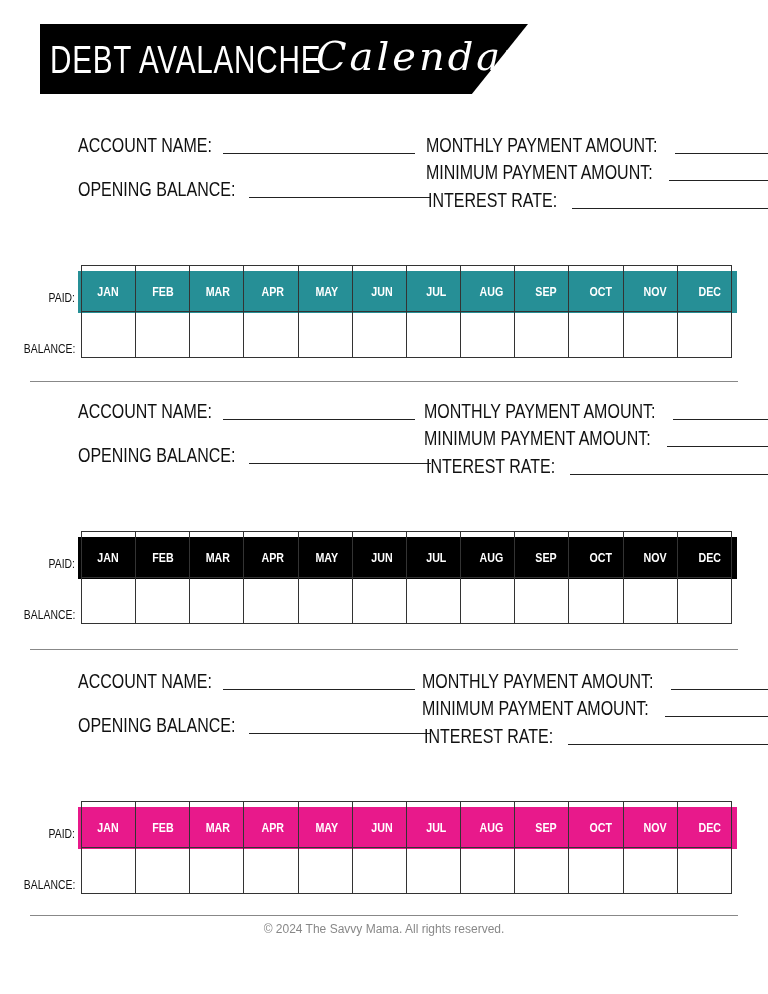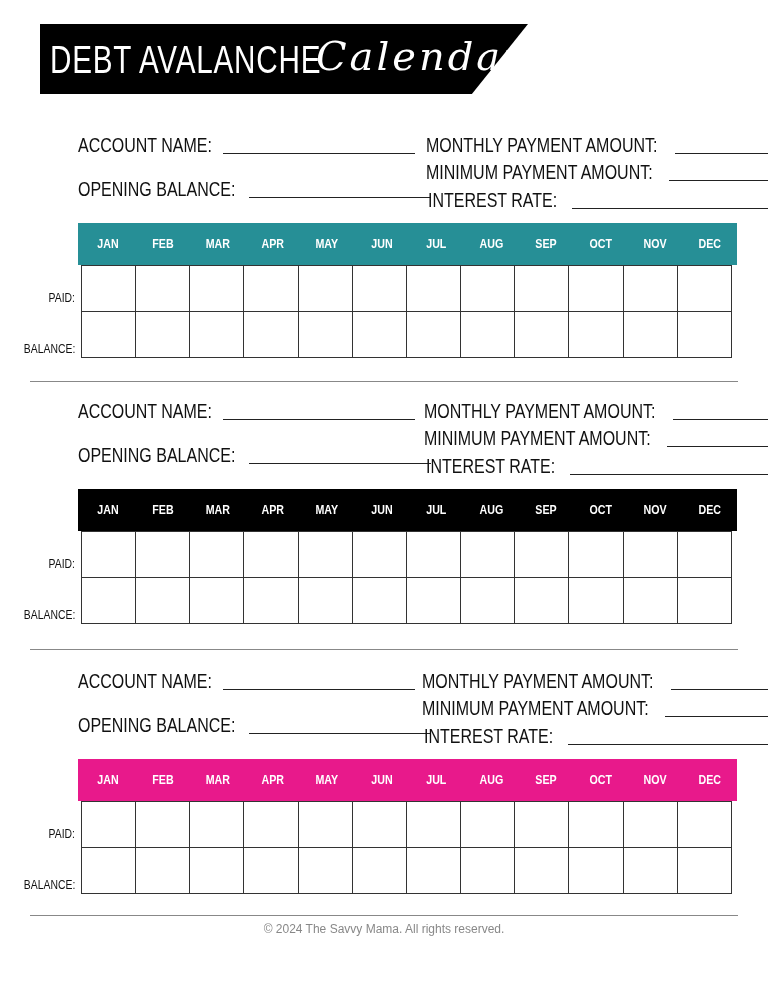--- a/index.html
+++ b/index.html
@@ -15,21 +15,21 @@
                      font-family: "DejaVu Serif", serif; font-style: italic; font-size: 40px;
                      line-height: 52px; letter-spacing: 3px; white-space: nowrap; }
 
     .section { position: absolute; left: 0; width: 768px; }
     .field { position: absolute; font-size: 20px; line-height: 18px; white-space: nowrap;
              display: flex; align-items: flex-end; }
     .field .lbl { display: inline-block; transform: scaleX(0.8); transform-origin: left bottom; }
     .field .line { display: inline-block; border-bottom: 1px solid #222; height: 14px; }
 
     .month-header { position: absolute; left: 78px; width: 659px; height: 42px;
-                    display: flex; padding-left: 3px; box-sizing: border-box; }
+                    display: flex; padding-left: 3px; box-sizing: border-box; margin-top: 48px; }
     .month-header .m { flex: 1; text-align: center; color: #fff; font-weight: bold;
                        font-size: 13px; line-height: 42px; }
     .month-header .m span { display: inline-block; transform: scaleX(0.82); }
     .grid { position: absolute; left: 81px; width: 651px; border-collapse: collapse; }
     .grid td { border: 1px solid #333; width: 54px; height: 45px; padding: 0; }
     .row-label { position: absolute; font-size: 13px; text-align: right; width: 70px; left: 5px; }
     .row-label span { display: inline-block; transform: scaleX(0.8); transform-origin: right center; }
     .divider { position: absolute; left: 30px; width: 708px; height: 0; border-top: 1px solid #888; }
     .footer { position: absolute; top: 922px; left: 0; width: 768px; text-align: center;
               font-size: 12px; color: #888; }

